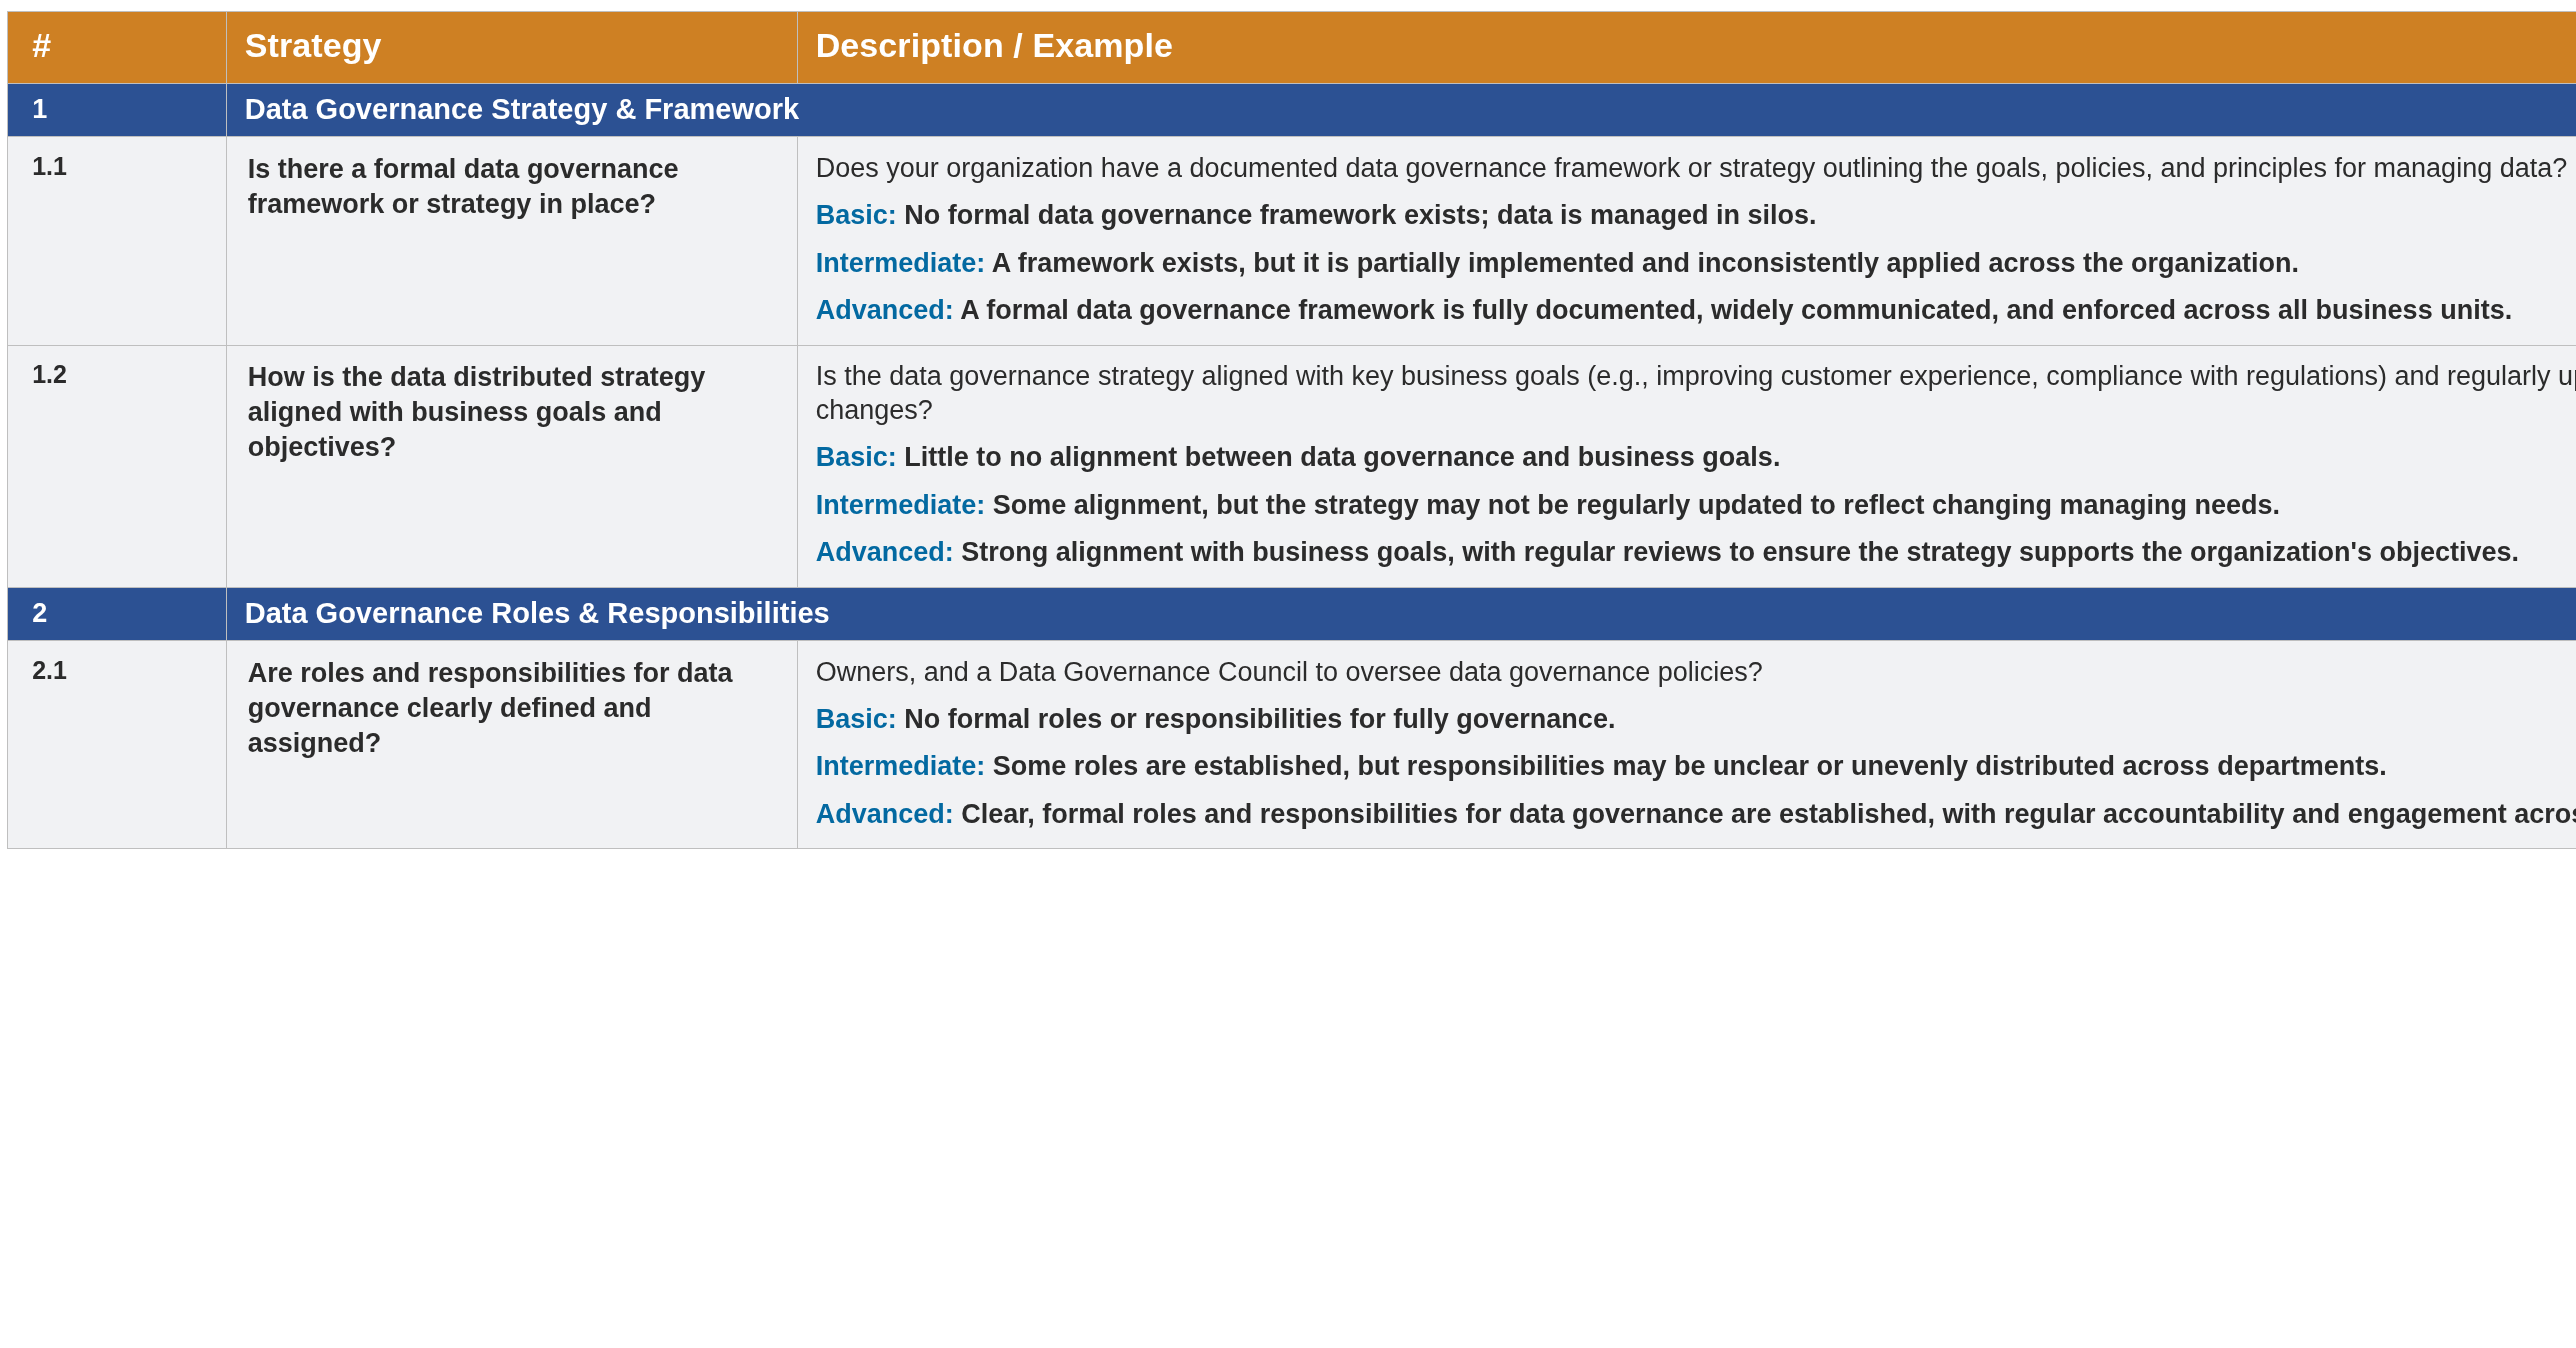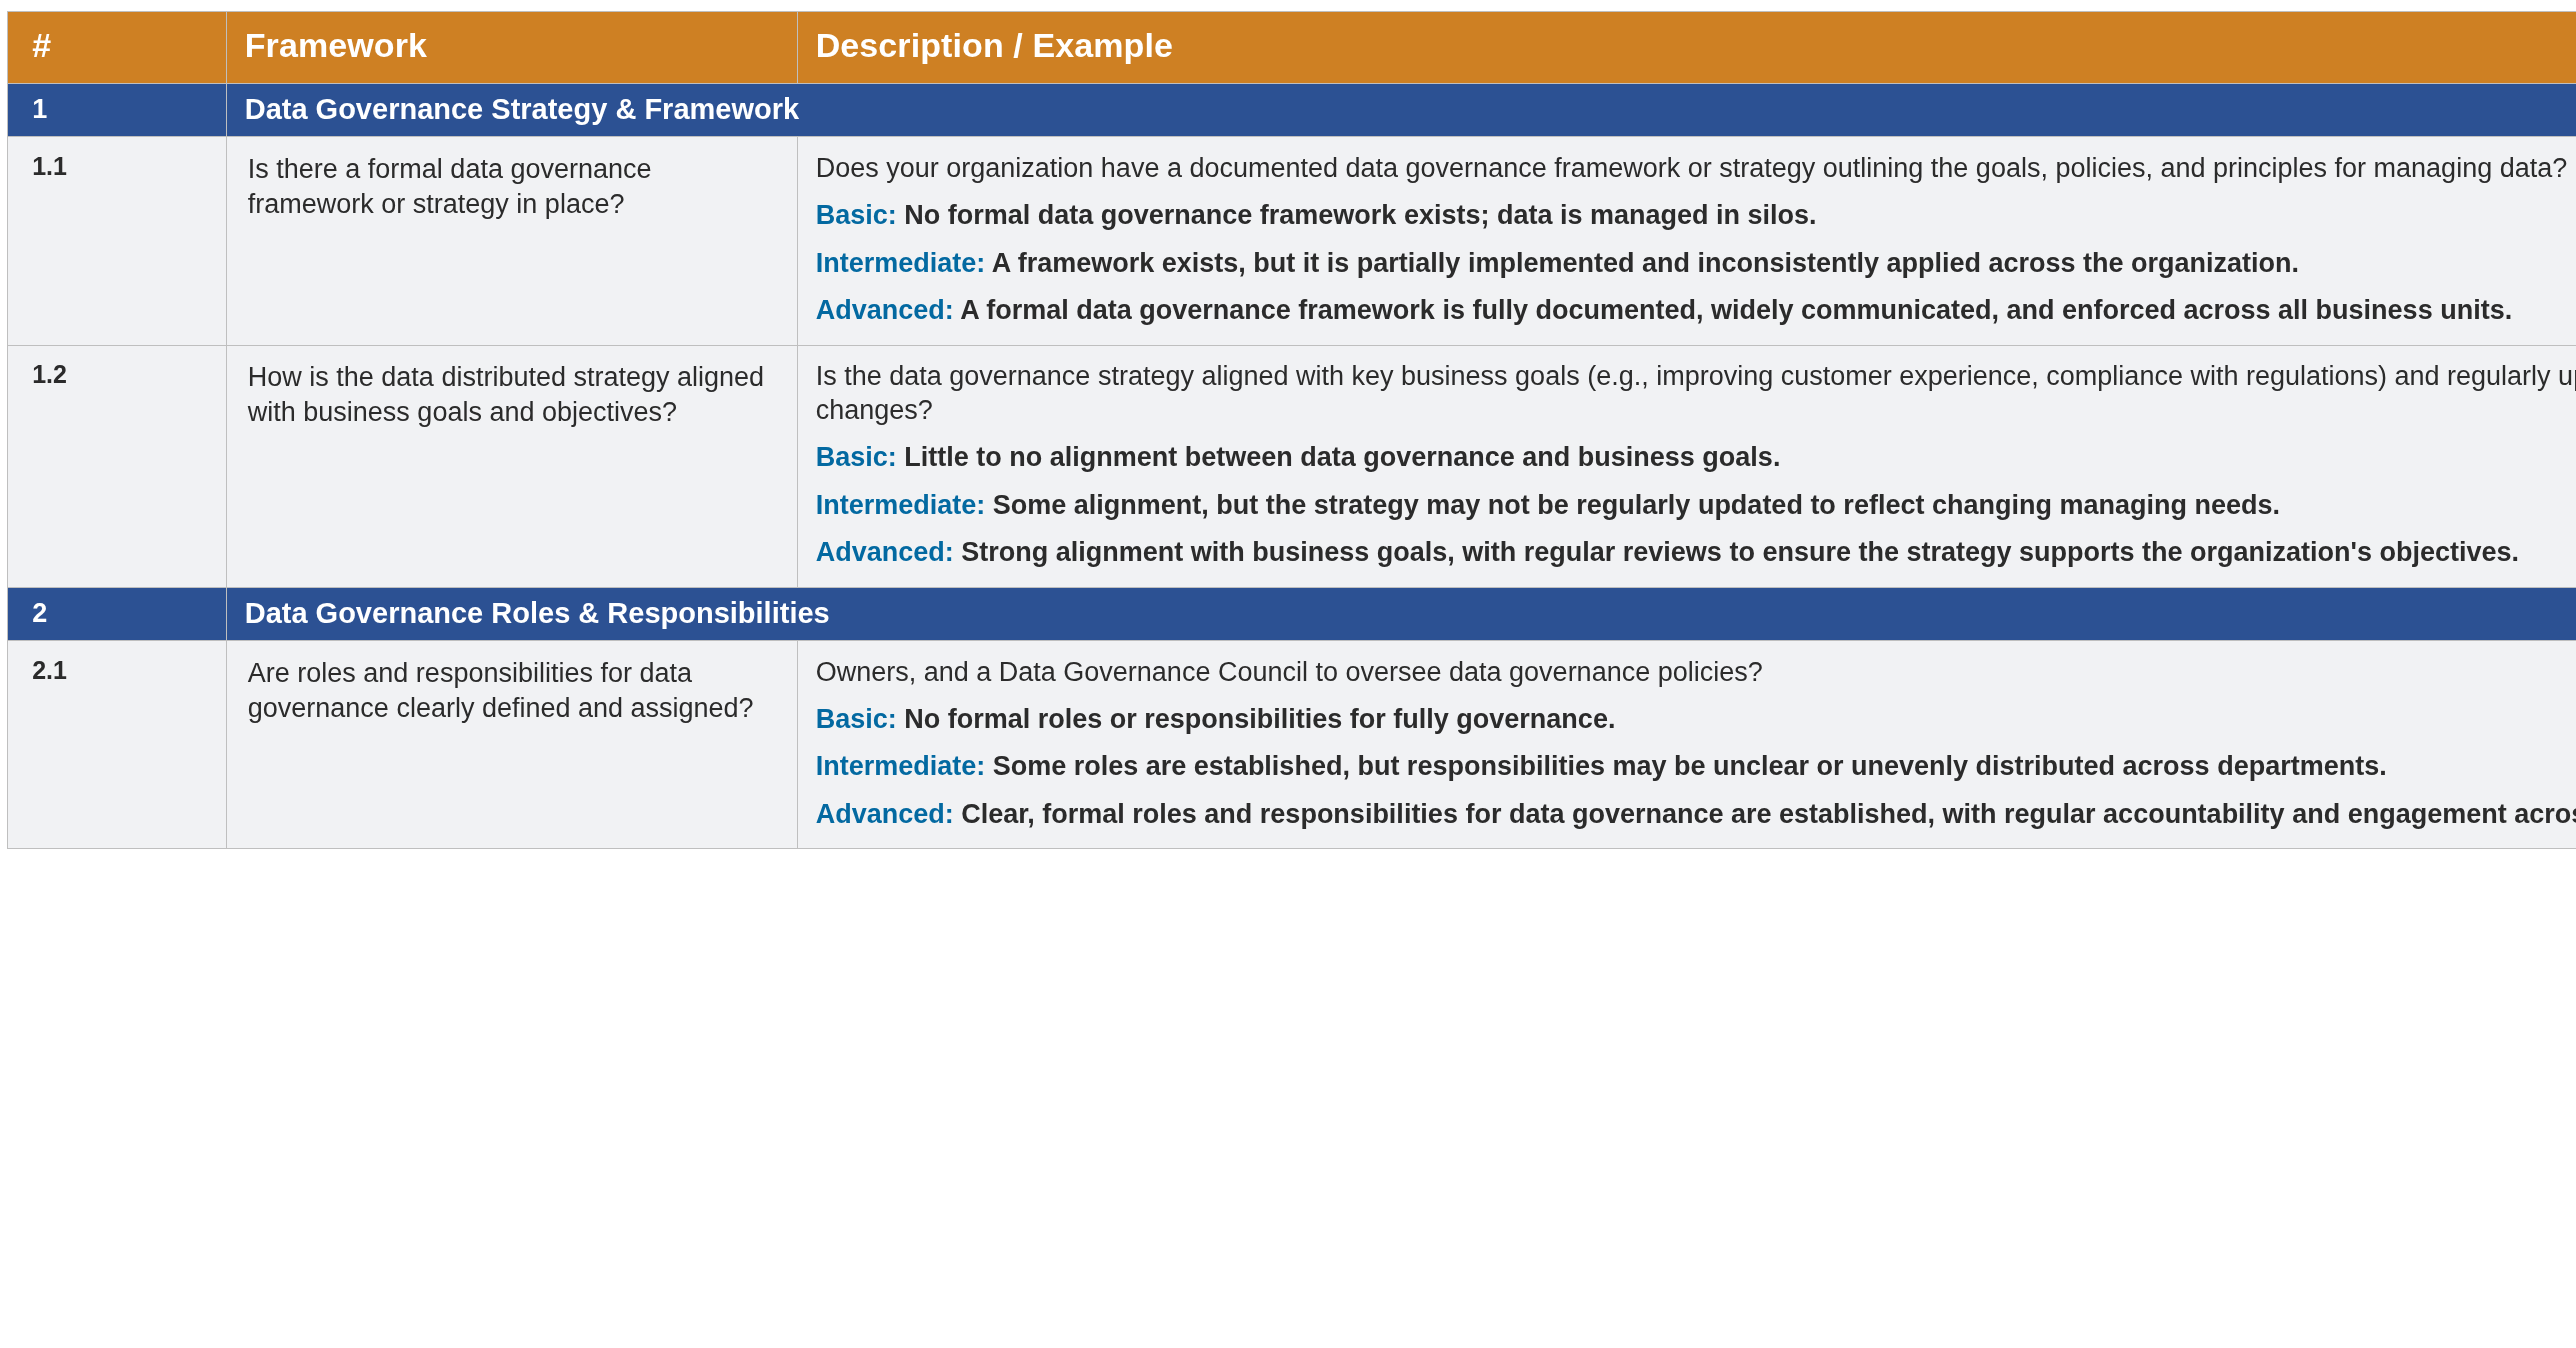--- a/index.html
+++ b/index.html
@@ -75,21 +75,21 @@
     margin-left: 48px;
   }
   td.num-cell {
     font-size: 25px;
     font-weight: bold;
     padding: 14.4px 17.5px 17.5px 24px;
     white-space: nowrap;
   }
   td.q-cell {
     font-size: 27px;
-    font-weight: normal;
+    font-weight: bold;
     line-height: 1.30;
     padding: 14.4px 20.6px 17.5px 20.6px;
   }
   td.desc-cell {
     font-size: 27px;
     line-height: 1.26;
     padding: 13.4px 17.5px 15.5px 17.5px;
   }
   .desc-block {
     display: block;
@@ -108,21 +108,21 @@
 <div class="sheet">
   <table class="matrix">
     <colgroup>
       <col class="c-num">
       <col class="c-q">
       <col class="c-desc">
     </colgroup>
     <thead>
       <tr class="head-row">
         <th class="num-col">#</th>
-        <th>Framework</th>
+        <th>Strategy</th>
         <th>Description / Example</th>
       </tr>
     </thead>
     <tbody>
 
       <tr class="section-row">
         <td class="num-col">1</td>
         <td colspan="2">Data Governance Strategy &amp; Framework</td>
       </tr>
 

